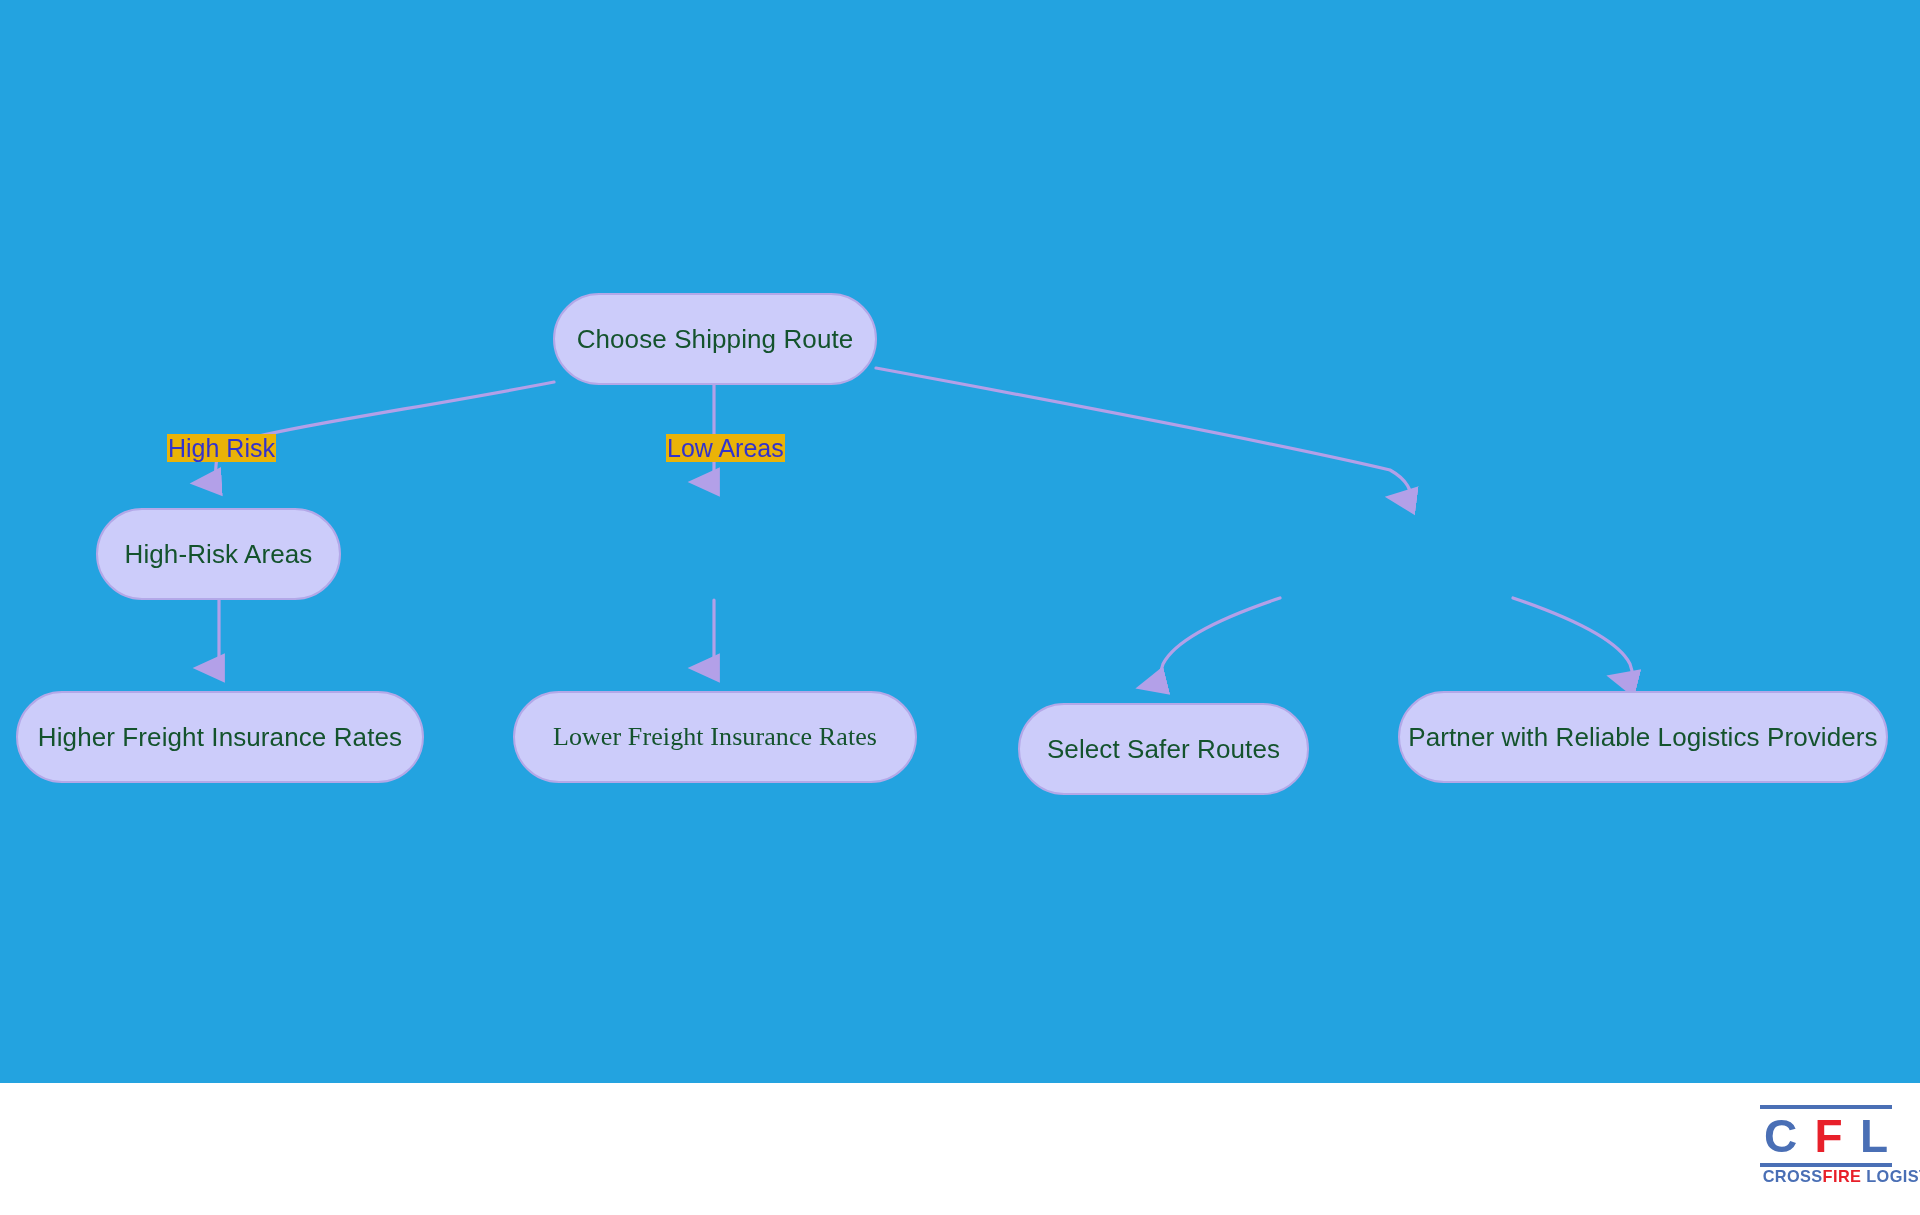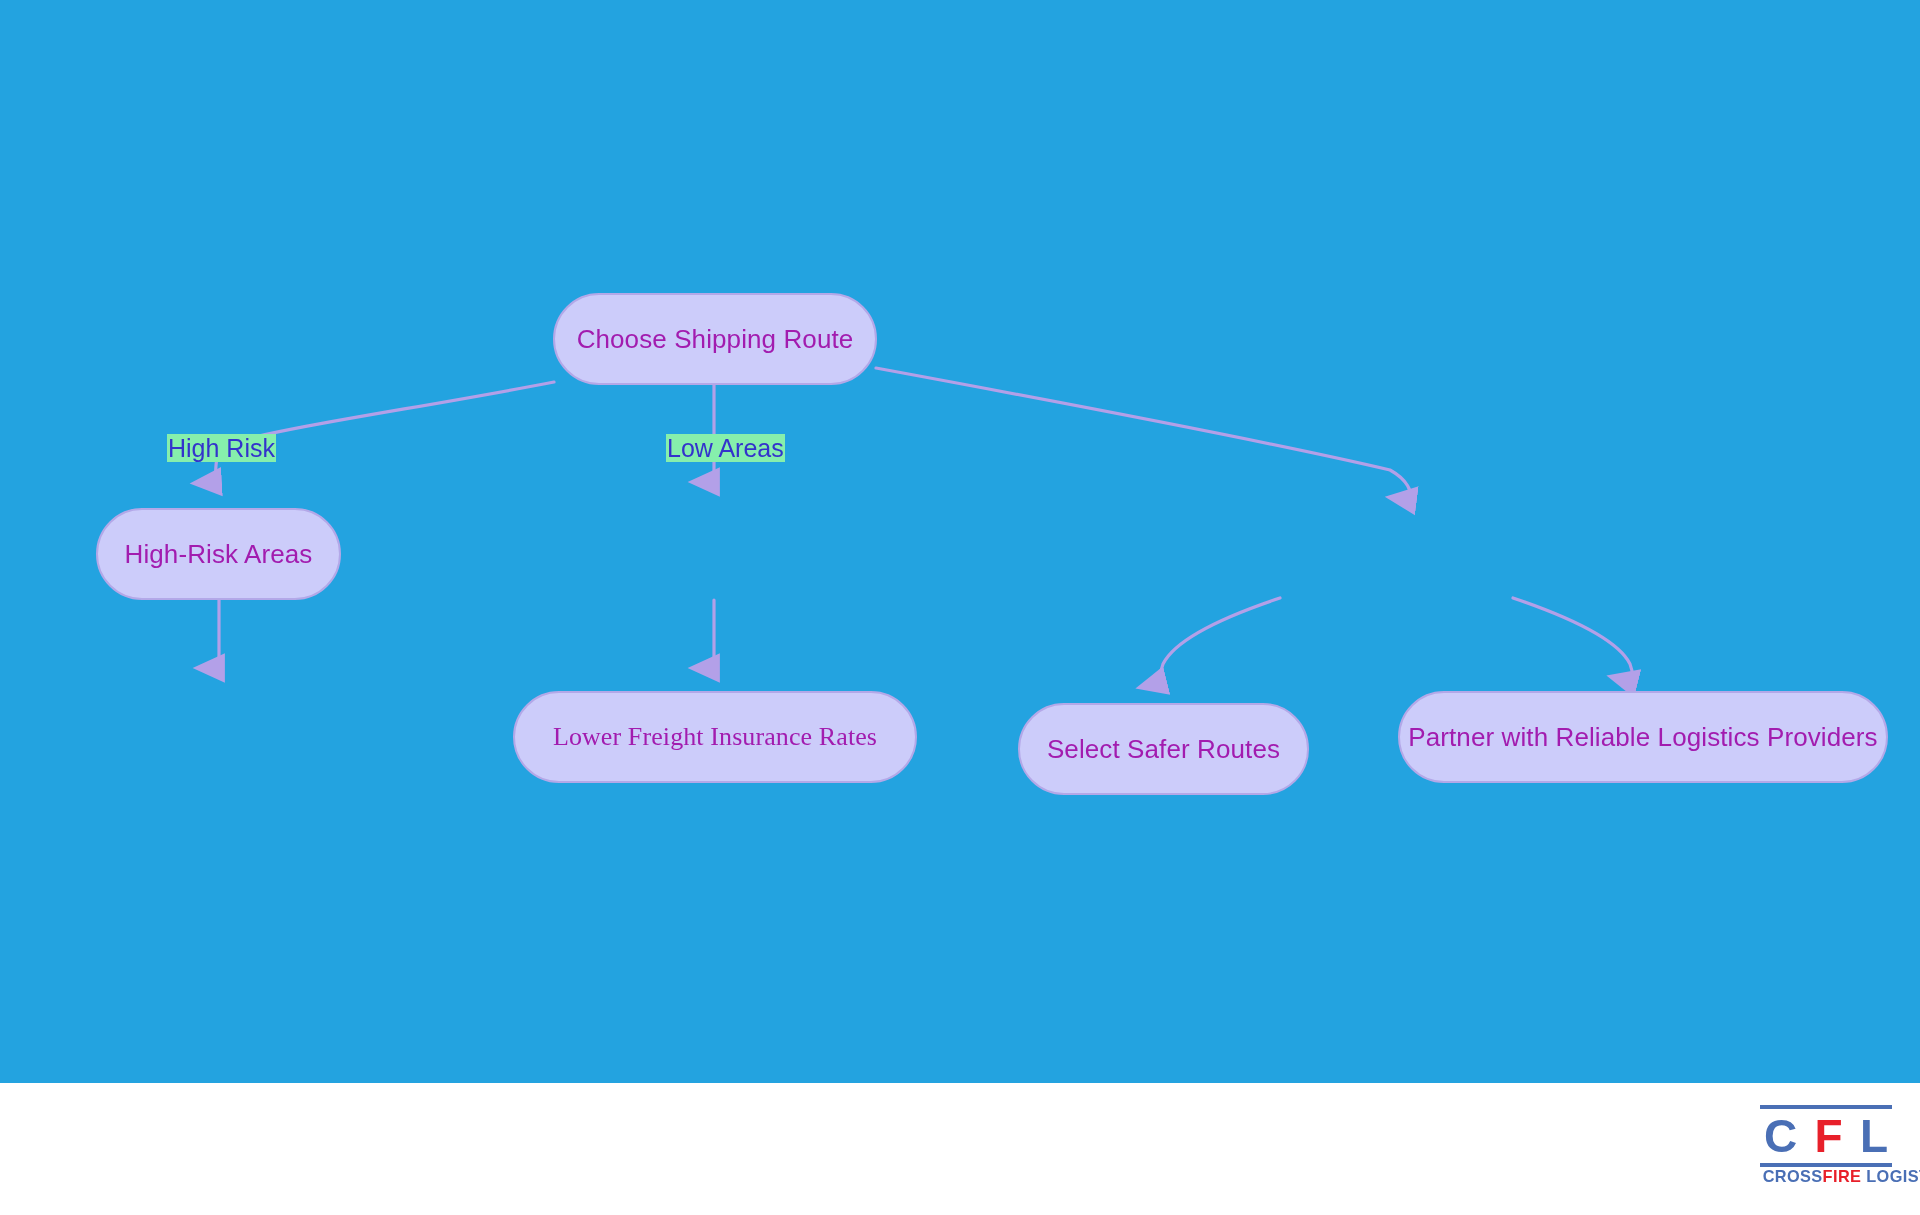--- a/index.html
+++ b/index.html
@@ -36,30 +36,30 @@
   }
   .node {
     position: absolute;
     box-sizing: border-box;
     display: flex;
     align-items: center;
     justify-content: center;
     background: #ccccfa;
     border: 2px solid #b3a8e8;
     border-radius: 999px;
-    color: #a21caf;
+    color: #14532d;
     font-size: 26px;
     font-family: "Liberation Sans", sans-serif;
     letter-spacing: 0.1px;
     white-space: nowrap;
     text-align: center;
   }
   .edge-label {
     position: absolute;
-    background: #86efac;
+    background: #eab308;
     color: #3333cc;
     font-size: 25px;
     font-family: "Liberation Sans", sans-serif;
     line-height: 1.12;
     padding: 0 1px;
     white-space: nowrap;
   }
   #footer {
     position: absolute;
     left: 0;
@@ -154,20 +154,23 @@
     <div class="edge-label" style="left:666px; top:434px;">
       <span>Low Areas</span>
     </div>
 
     <div class="node" style="left:96px; top:508px; width:245px; height:92px;">
       <span>High-Risk Areas</span>
     </div>
 
 
 
+    <div class="node" style="left:16px; top:691px; width:408px; height:92px;">
+      <span>Higher Freight Insurance Rates</span>
+    </div>
 
     <div class="node" style="left:513px; top:691px; width:404px; height:92px;font-family:Liberation Serif, serif;">
       <span>Lower Freight Insurance Rates</span>
     </div>
 
     <div class="node" style="left:1018px; top:691px; width:291px; height:92px;margin-top:12px;">
       <span>Select Safer Routes</span>
     </div>
 
     <div class="node" style="left:1398px; top:691px; width:490px; height:92px;">

